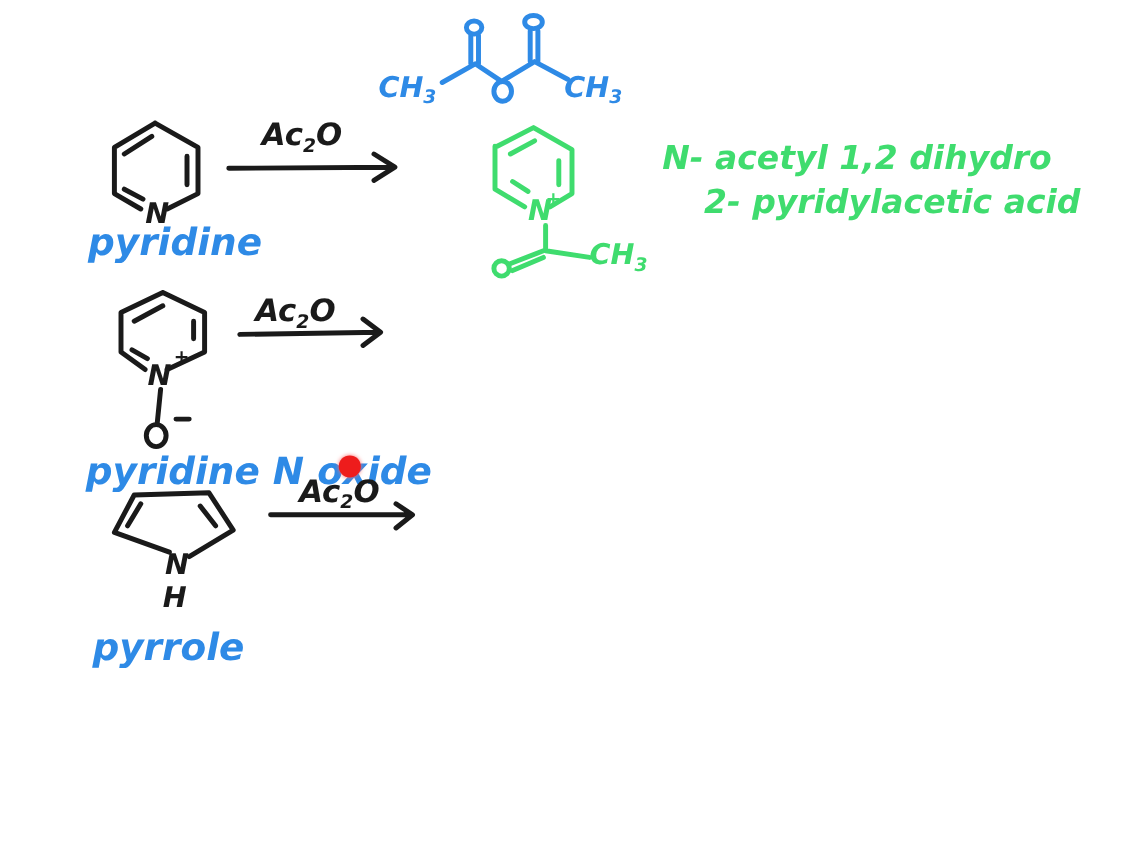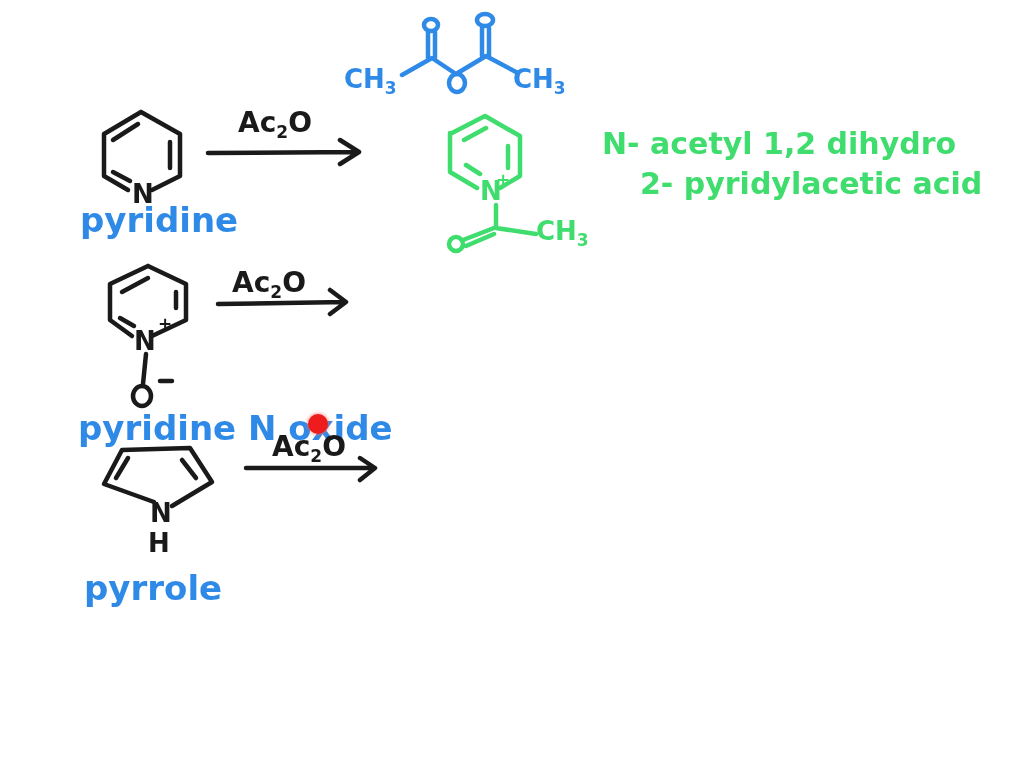--- a/index.html
+++ b/index.html
@@ -1,17 +1,17 @@
 <!DOCTYPE html>
 <html><head>
   <meta charset="utf-8">
   <style>
     html, body { margin: 0; padding: 0; }
     body { width: 1024px; height: 768px; background: #ffffff; overflow: hidden; position: relative; }
-    #canvas { position: absolute; left: 0; top: 0; width: 1024px; height: 768px; }
+    #canvas { position: absolute; left: 0; top: 0; width: 1024px; height: 768px; font-style: italic; }
     svg text { font-family: "DejaVu Sans", sans-serif; }
     .ink-black { stroke: #1a1a1a; fill: none; stroke-width: 4.5; stroke-linecap: round; stroke-linejoin: round; }
     .ink-blue  { stroke: #2e8ae6; fill: none; stroke-width: 4.5; stroke-linecap: round; stroke-linejoin: round; }
     .ink-green { stroke: #3fdc6e; fill: none; stroke-width: 4.5; stroke-linecap: round; stroke-linejoin: round; }
     .t-black { fill: #1a1a1a; }
     .t-blue  { fill: #2e8ae6; }
     .t-green { fill: #3fdc6e; }
     .label { font-size: 34px; font-weight: bold; }
     .reagent { font-size: 28px; font-weight: bold; }
     .atom { font-size: 26px; font-weight: bold; }

